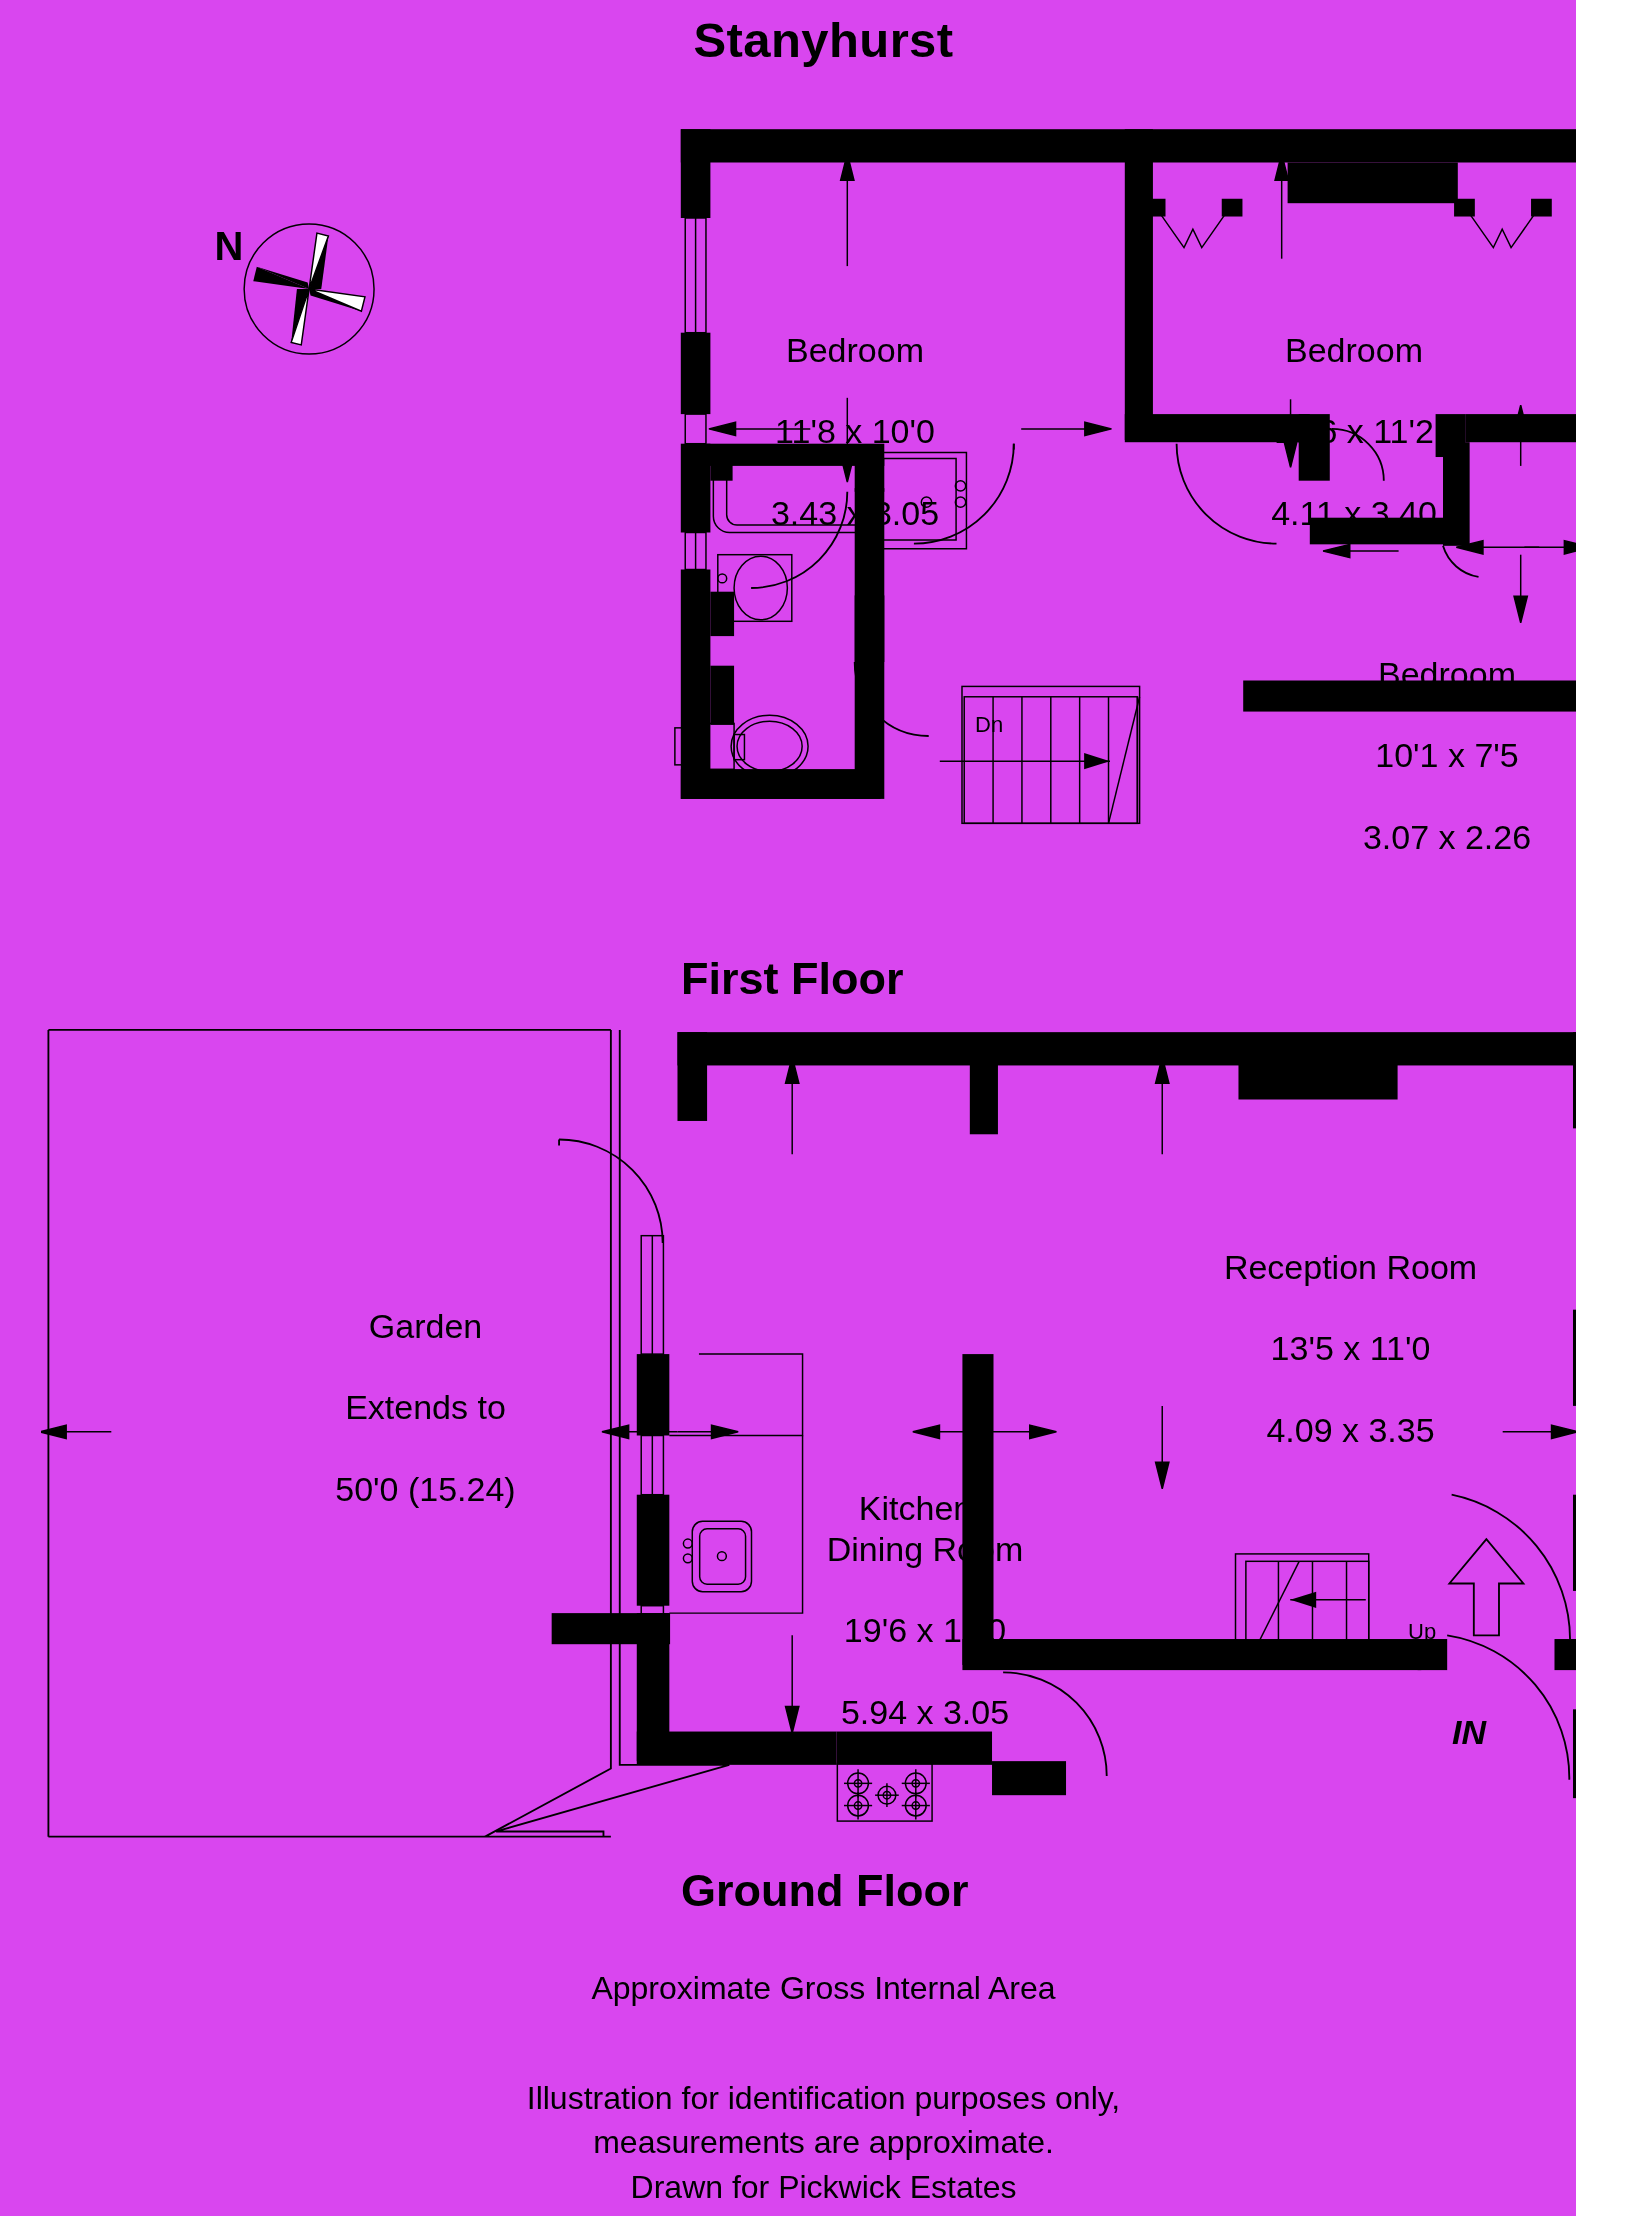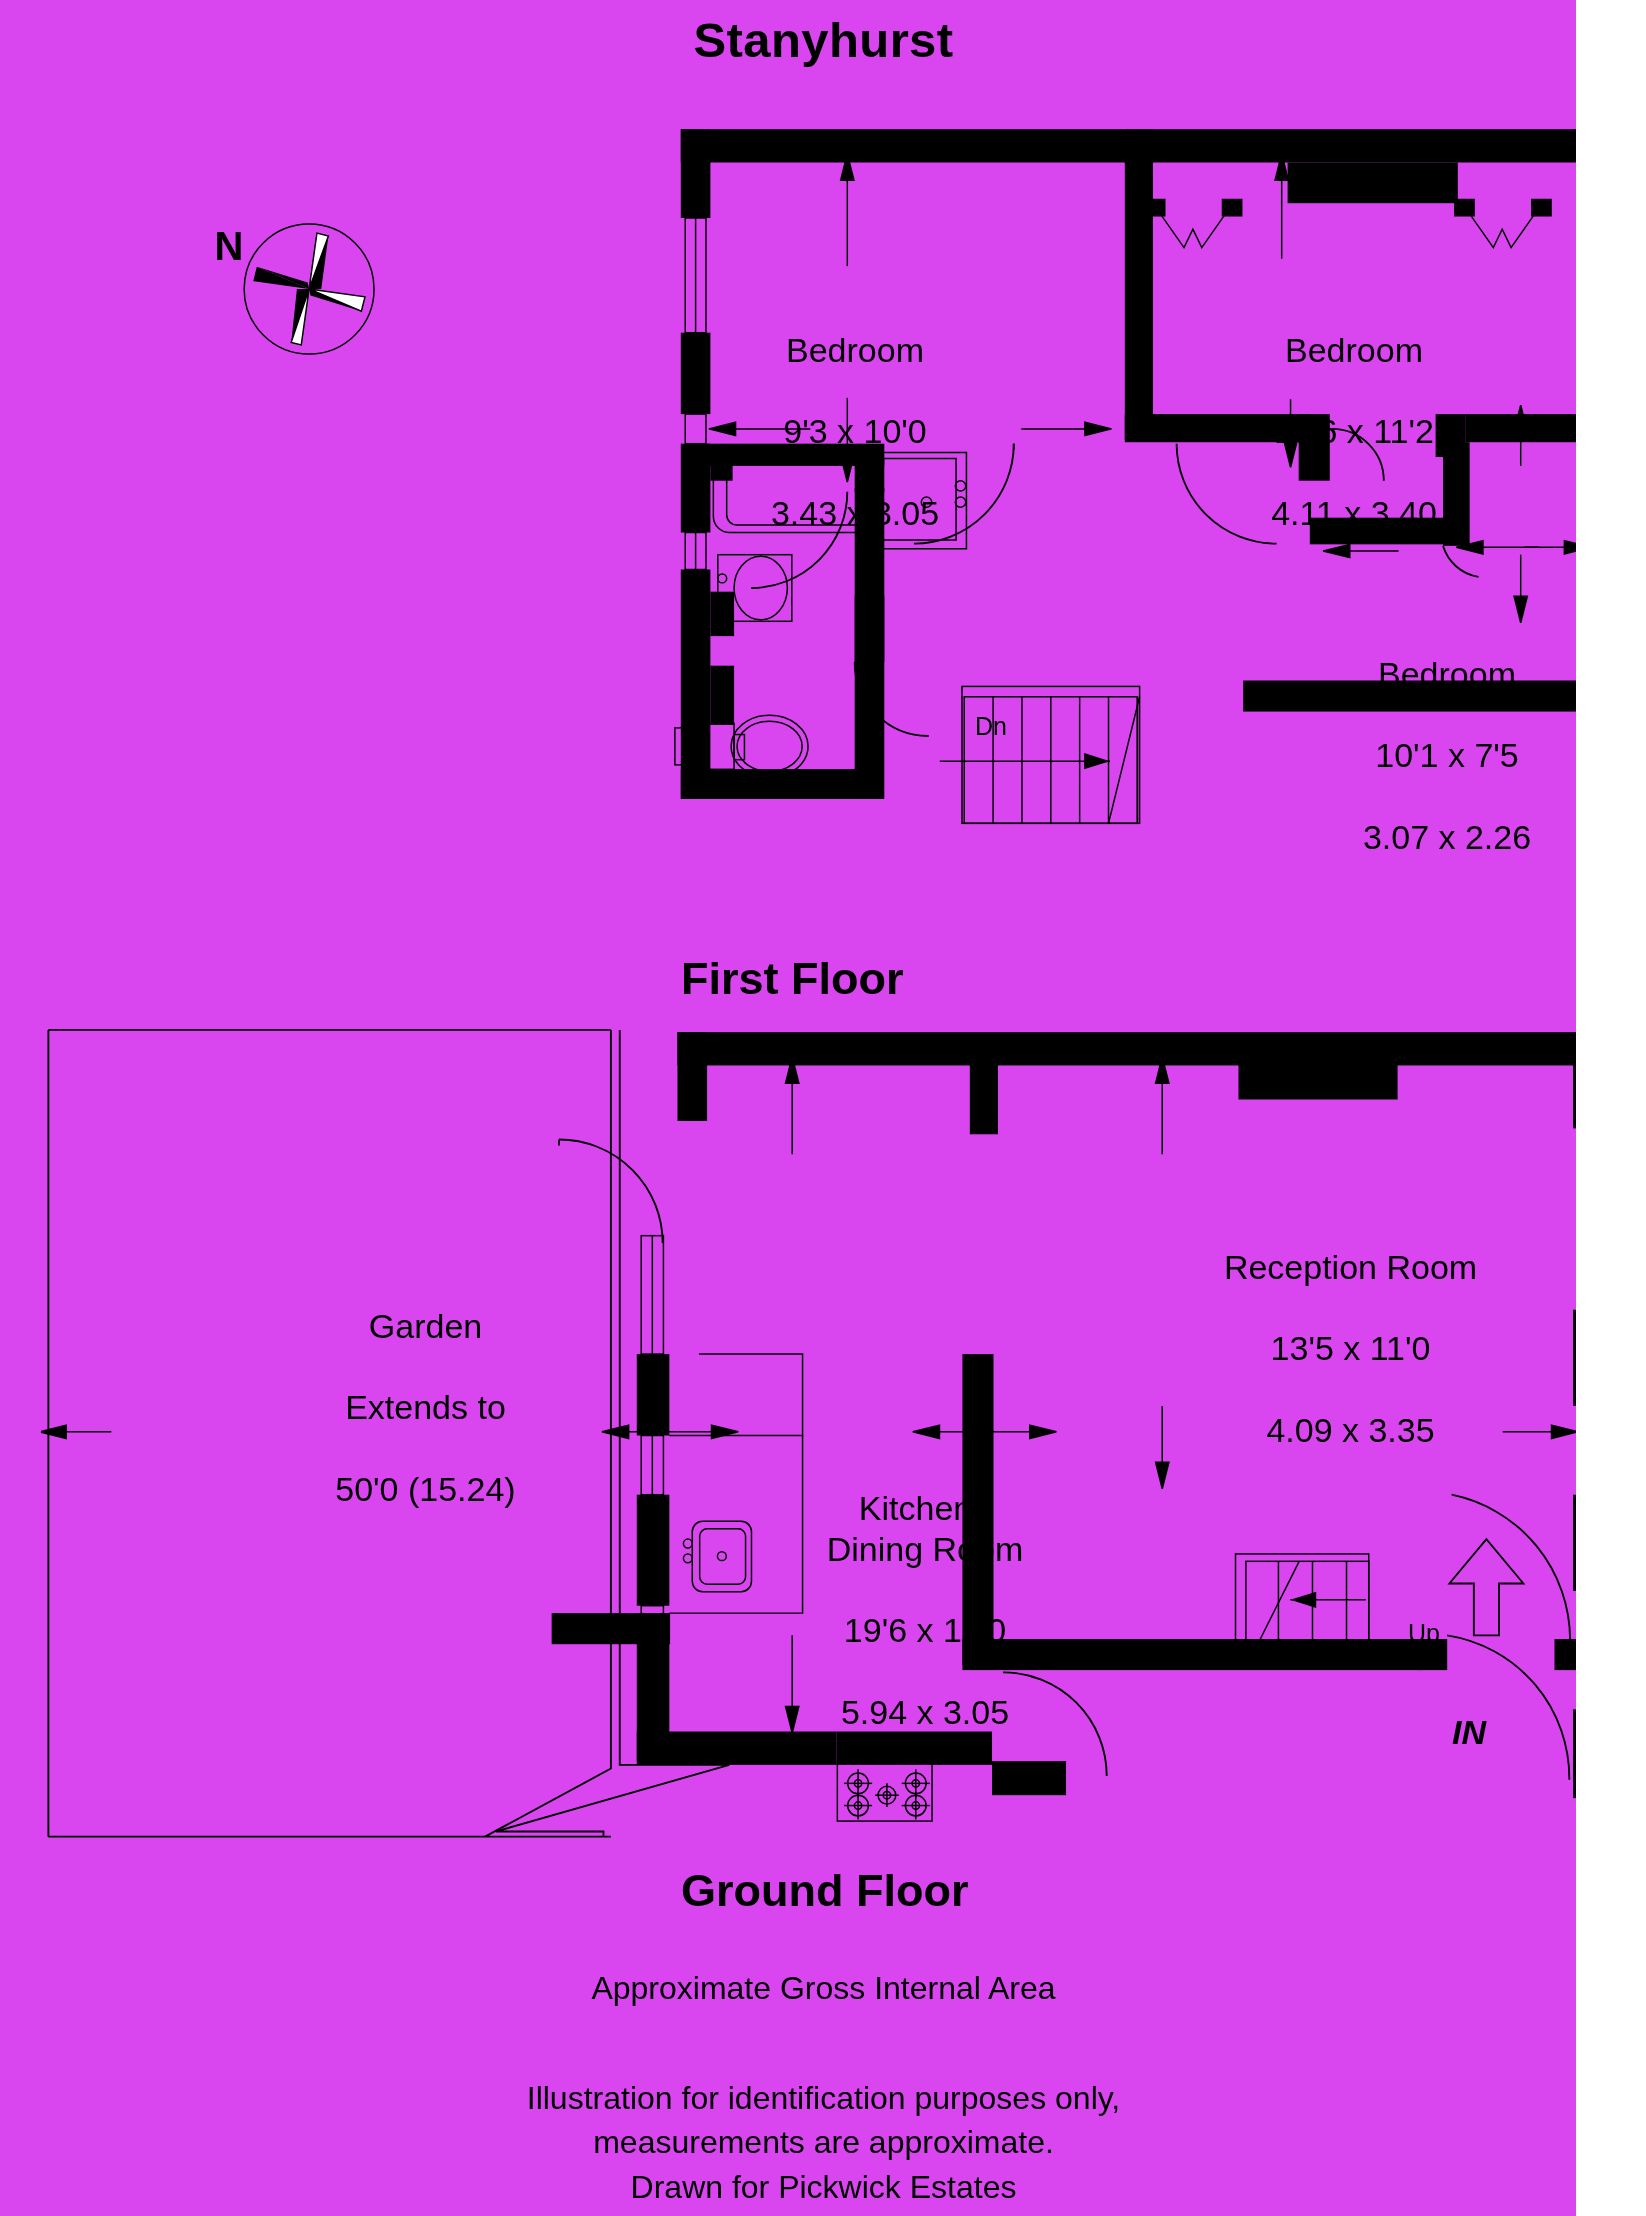--- a/index.html
+++ b/index.html
@@ -14,21 +14,21 @@
   #first-floor-label{left:681px;top:953px;}
   #ground-floor-label{left:681px;top:1865px;}
 
   .room-label{font-size:34px;line-height:1.20;text-align:center;white-space:pre-line;}
 
   #compass-wrap{left:222px;top:215px;width:155px;height:148px;}
   #compass-n{position:absolute;left:-7.4px;top:9px;font-size:40px;font-weight:bold;}
 
   .footer-line{width:1647px;left:0;font-size:32px;line-height:1.28;text-align:center;}
 
-  .stair-label{font-size:25px;}
+  .stair-label{font-size:22px;}
 
   #in-label{font-size:34px;font-weight:bold;}
 
   svg{display:block;}
 </style>
 </head>
 <body>
 
 <div id="page">
 
@@ -187,21 +187,21 @@
         <polygon points="1068,580 1104,571 1104,589"></polygon>
       <line x1="1160" y1="580" x2="1248" y2="580"></line>
         <polygon points="1250,580 1214,571 1214,589"></polygon>
       <line x1="890" y1="585" x2="990" y2="585"></line>
         <polygon points="888,585 924,576 924,594"></polygon>
     </g>
   </svg>
 
   <div class="abs room-label" style="left:733px;top:289px;width:244px;">
     <div>Bedroom</div>
-    <div>9'3 x 10'0</div>
+    <div>11'8 x 10'0</div>
     <div>3.43 x 3.05</div>
   </div>
 
   <div class="abs room-label" style="left:1221px;top:289px;width:266px;">
     <div>Bedroom</div>
     <div>13'6 x 11'2</div>
     <div>4.11 x 3.40</div>
   </div>
 
   <div class="abs room-label" style="left:1321px;top:613px;width:252px;">

